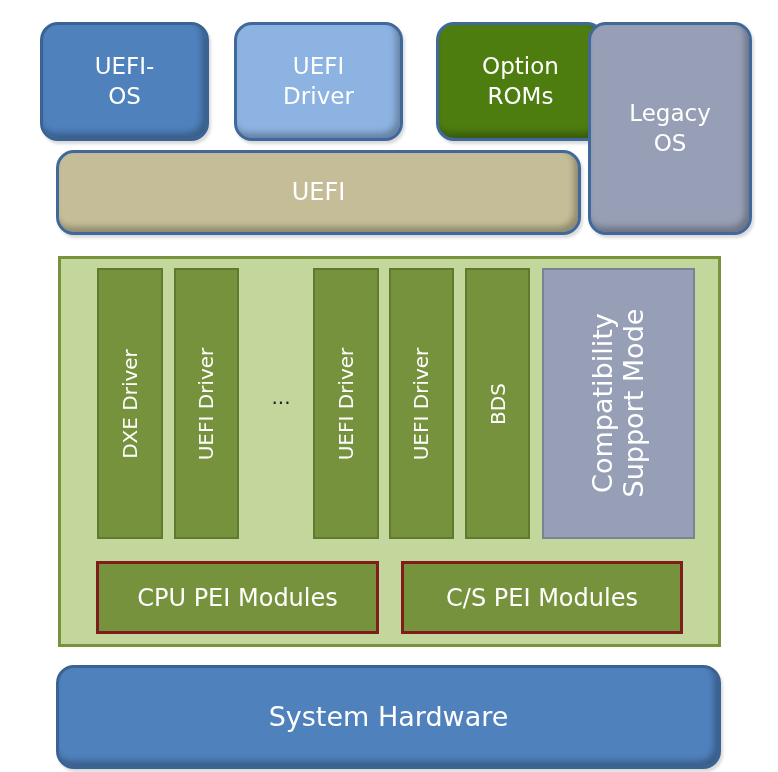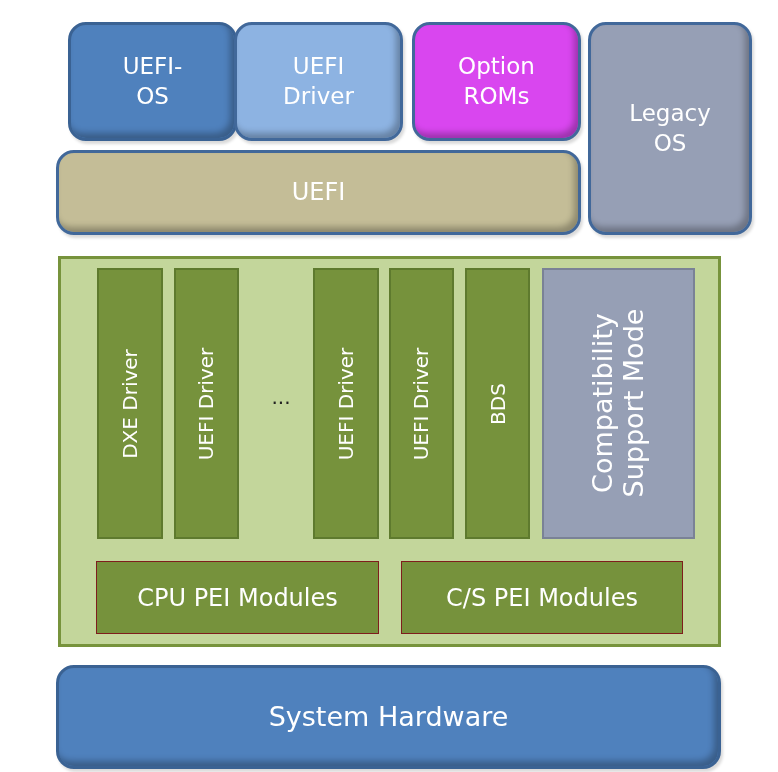--- a/index.html
+++ b/index.html
@@ -4,23 +4,23 @@
   <style>
     html, body { margin: 0; padding: 0; background: #ffffff; }
     body { width: 778px; height: 772px; position: relative; overflow: hidden;
       font-family: "DejaVu Sans", "Liberation Sans", sans-serif; }
     .box { position: absolute; box-sizing: border-box; color: #ffffff;
       display: flex; align-items: center; justify-content: center; text-align: center;
       line-height: 1.3; }
     .rounded { border: 3px solid #41689a; border-radius: 18px;
       box-shadow: inset -4px -5px 6px rgba(0,0,0,0.28), 2px 3px 3px rgba(0,0,0,0.15); }
     .t-top { font-size: 23px; }
-    #uefi-os { left: 68px; top: 22px; width: 169px; height: 119px; background: #4f81bd; border-color: #3a6293; }
+    #uefi-os { left: 40px; top: 22px; width: 169px; height: 119px; background: #4f81bd; border-color: #3a6293; }
     #uefi-shell { left: 234px; top: 22px; width: 169px; height: 119px; background: #8db3e2; }
-    #option-roms { left: 412px; top: 22px; width: 169px; height: 119px; background: #d946ef; }
+    #option-roms { left: 436px; top: 22px; width: 169px; height: 119px; background: #4d7c0f; }
     #legacy-os { left: 588px; top: 22px; width: 164px; height: 213px; background: #969fb5; }
     #uefi-bar { left: 56px; top: 150px; width: 525px; height: 85px; background: #c4bd97; font-size: 24px; }
 
     #platform { position: absolute; left: 58px; top: 256px; width: 663px; height: 391px;
       box-sizing: border-box; background: #c3d69b; border: 3px solid #77933c; }
     .col { position: absolute; top: 268px; height: 271px; box-sizing: border-box;
       background: #76923c; border: 2px solid #5e7a2e; color: #ffffff;
       display: flex; align-items: center; justify-content: center; }
     .col .vtext { transform: rotate(-90deg); white-space: nowrap; font-size: 20px; }
     #col-0 { left: 97px; width: 66px; }
@@ -29,21 +29,21 @@
     #col-4 { left: 389px; width: 65px; }
     #col-5 { left: 465px; width: 65px; }
     #csm { position: absolute; left: 542px; top: 268px; width: 153px; height: 271px;
       box-sizing: border-box; background: #969fb5; border: 2px solid #7a8296; color: #ffffff;
       display: flex; align-items: center; justify-content: center; }
     #csm .vtext { transform: rotate(-90deg); text-align: center; font-size: 27px; line-height: 1.15; white-space: nowrap; }
     #ellipsis { position: absolute; left: 266px; top: 385px; width: 30px; text-align: center;
       font-size: 20px; color: #222; }
 
     .pei { position: absolute; top: 561px; height: 73px; box-sizing: border-box;
-      background: #76923c; border: 1px solid #7f1d1d; color: #ffffff; font-size: 24px;
+      background: #76923c; border: 3px solid #7f1d1d; color: #ffffff; font-size: 24px;
       display: flex; align-items: center; justify-content: center; }
     #pei-cpu { left: 96px; width: 283px; }
     #pei-cs { left: 401px; width: 282px; }
 
     #system-hw { left: 56px; top: 665px; width: 665px; height: 104px; background: #4f81bd;
       border-color: #3a6293; font-size: 27px; }
   </style>
 </head>
 <body>
 

